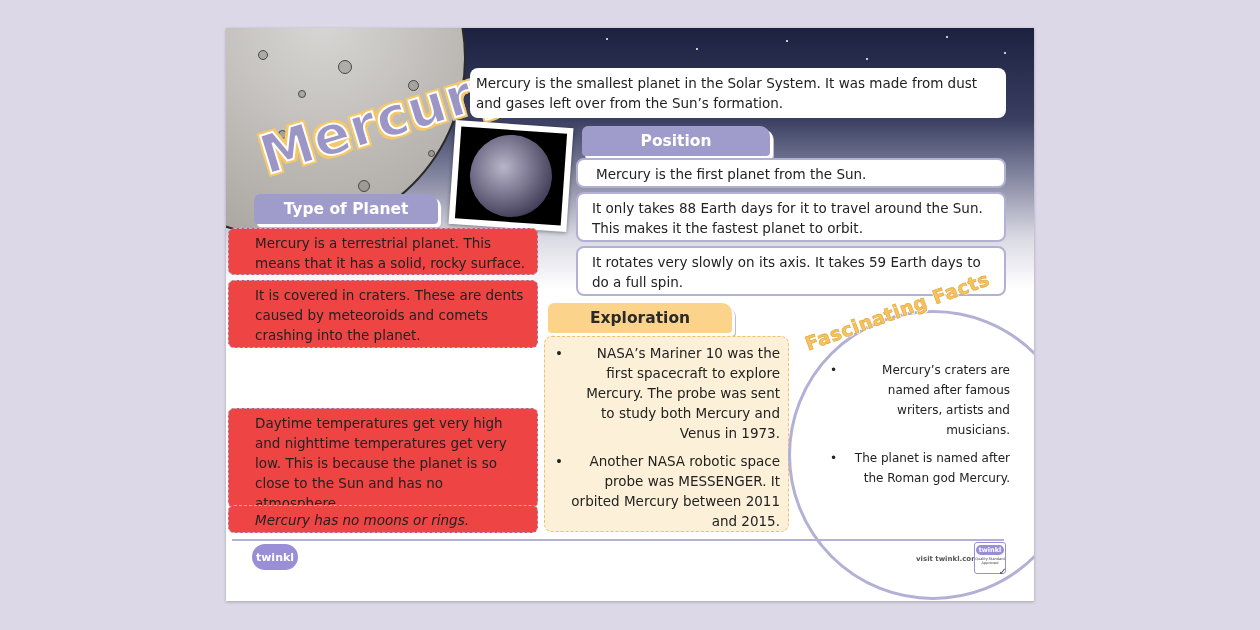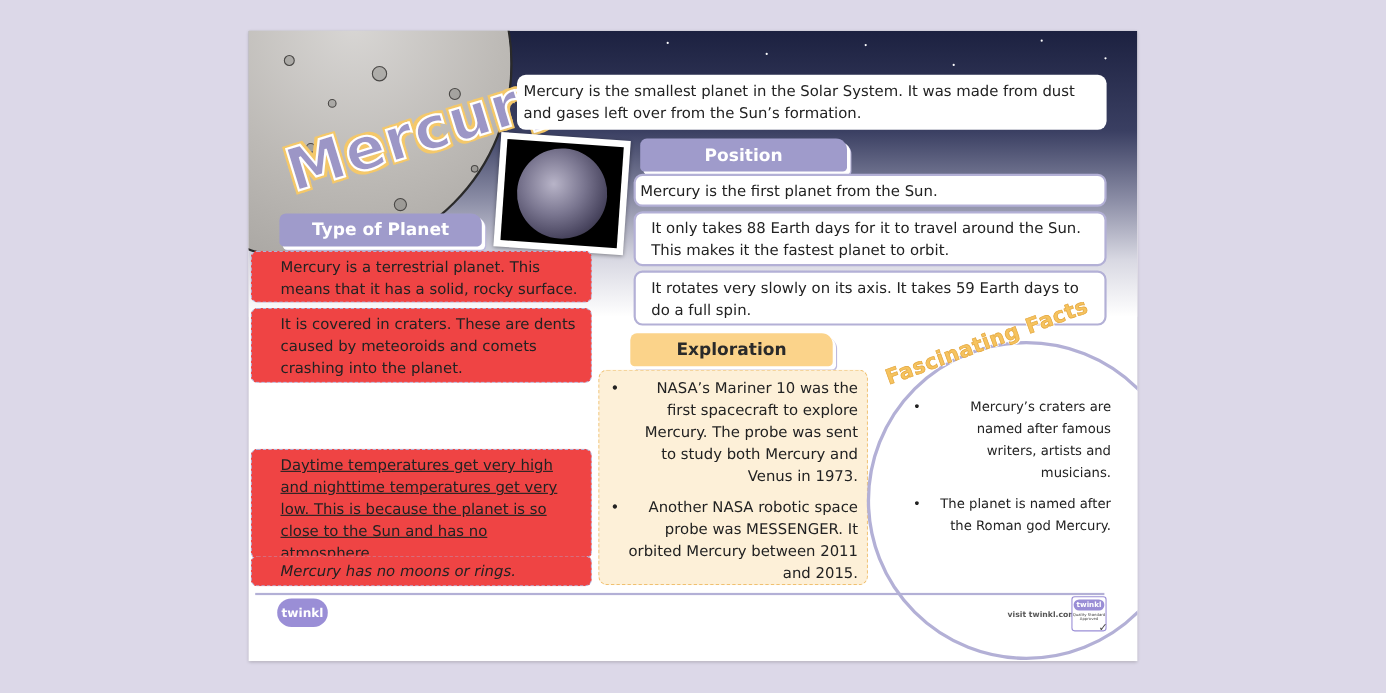--- a/index.html
+++ b/index.html
@@ -53,32 +53,32 @@
   }
 
   .header-tab {
     position: absolute; height: 30px; border-radius: 6px 10px 4px 4px;
     font-weight: bold; font-size: 15.5px; color: #fff;
     display: flex; align-items: center; justify-content: center;
     background: #9f9bcb; box-shadow: 3px 3px 0 #ffffff, 4px 4px 0 #bdb9dd;
   }
   .tab-type { left: 28px; top: 166px; width: 184px; }
   .tab-position { left: 356px; top: 98px; width: 188px; text-align: center; }
-  .tab-exploration { left: 322px; top: 275px; width: 184px; background: #fbd38a; color: #2a2a2a; margin-left: 25px; }
+  .tab-exploration { left: 322px; top: 275px; width: 184px; background: #fbd38a; color: #2a2a2a; }
 
   .purple-item {
     position: absolute; left: 2px; width: 310px; background: #ef4444;
     border: 1px dashed #b3b0d6; border-radius: 6px;
     padding: 4px 6px 4px 26px; font-size: 13.5px; line-height: 20px; color: #222;
   }
 
   .pos-item {
     position: absolute; left: 350px; width: 430px; background: #fff;
     border: 2px solid #b3b0d6; border-radius: 8px;
-    padding: 4px 6px 4px 4px; font-size: 13.5px; line-height: 20px; color: #222;
+    padding: 4px 6px 4px 18px; font-size: 13.5px; line-height: 20px; color: #222;
   }
 
   .exploration-box {
     position: absolute; left: 318px; top: 308px; width: 245px; height: 196px;
     background: #fdf0d8; border: 1px dashed #f0c070; border-radius: 8px;
     padding: 6px 8px 6px 10px; font-size: 13.5px; line-height: 20px; color: #222;
   }
   .bullet-list { list-style: none; text-align: right; }
   .bullet-list li { position: relative; padding-left: 16px; margin-bottom: 8px; }
   .bullet-list li::before { content: "•"; position: absolute; left: 0; top: 0; }
@@ -146,21 +146,21 @@
 
   <div class="photo-frame">
     <div class="photo-inner">
       <div class="planet-photo"></div>
     </div>
   </div>
 
   <div class="header-tab tab-type">Type of Planet</div>
   <div class="purple-item" style="top:200px;height:47px;">Mercury is a terrestrial planet. This means that it has a solid, rocky surface.</div>
   <div class="purple-item" style="top:252px;height:68px;">It is covered in craters. These are dents caused by meteoroids and comets crashing into the planet.</div>
-  <div class="purple-item" style="top:380px;height:100px;text-decoration:underline;">Daytime temperatures get very high and nighttime temperatures get very low. This is because the planet is so close to the Sun and has no atmosphere.</div>
+  <div class="purple-item" style="top:380px;height:100px;">Daytime temperatures get very high and nighttime temperatures get very low. This is because the planet is so close to the Sun and has no atmosphere.</div>
   <div class="purple-item" style="top:477px;height:28px;font-style:italic;">Mercury has no moons or rings.</div>
 
   <div class="header-tab tab-position">Position</div>
   <div class="pos-item" style="top:130px;height:30px;">Mercury is the first planet from the Sun.</div>
   <div class="pos-item" style="top:164px;height:50px;padding-left:14px;">It only takes 88 Earth days for it to travel around the Sun. This makes it the fastest planet to orbit.</div>
   <div class="pos-item" style="top:218px;height:50px;padding-left:14px;">It rotates very slowly on its axis. It takes 59 Earth days to do a full spin.</div>
 
   <div class="header-tab tab-exploration">Exploration</div>
   <div class="exploration-box">
     <ul class="bullet-list">

